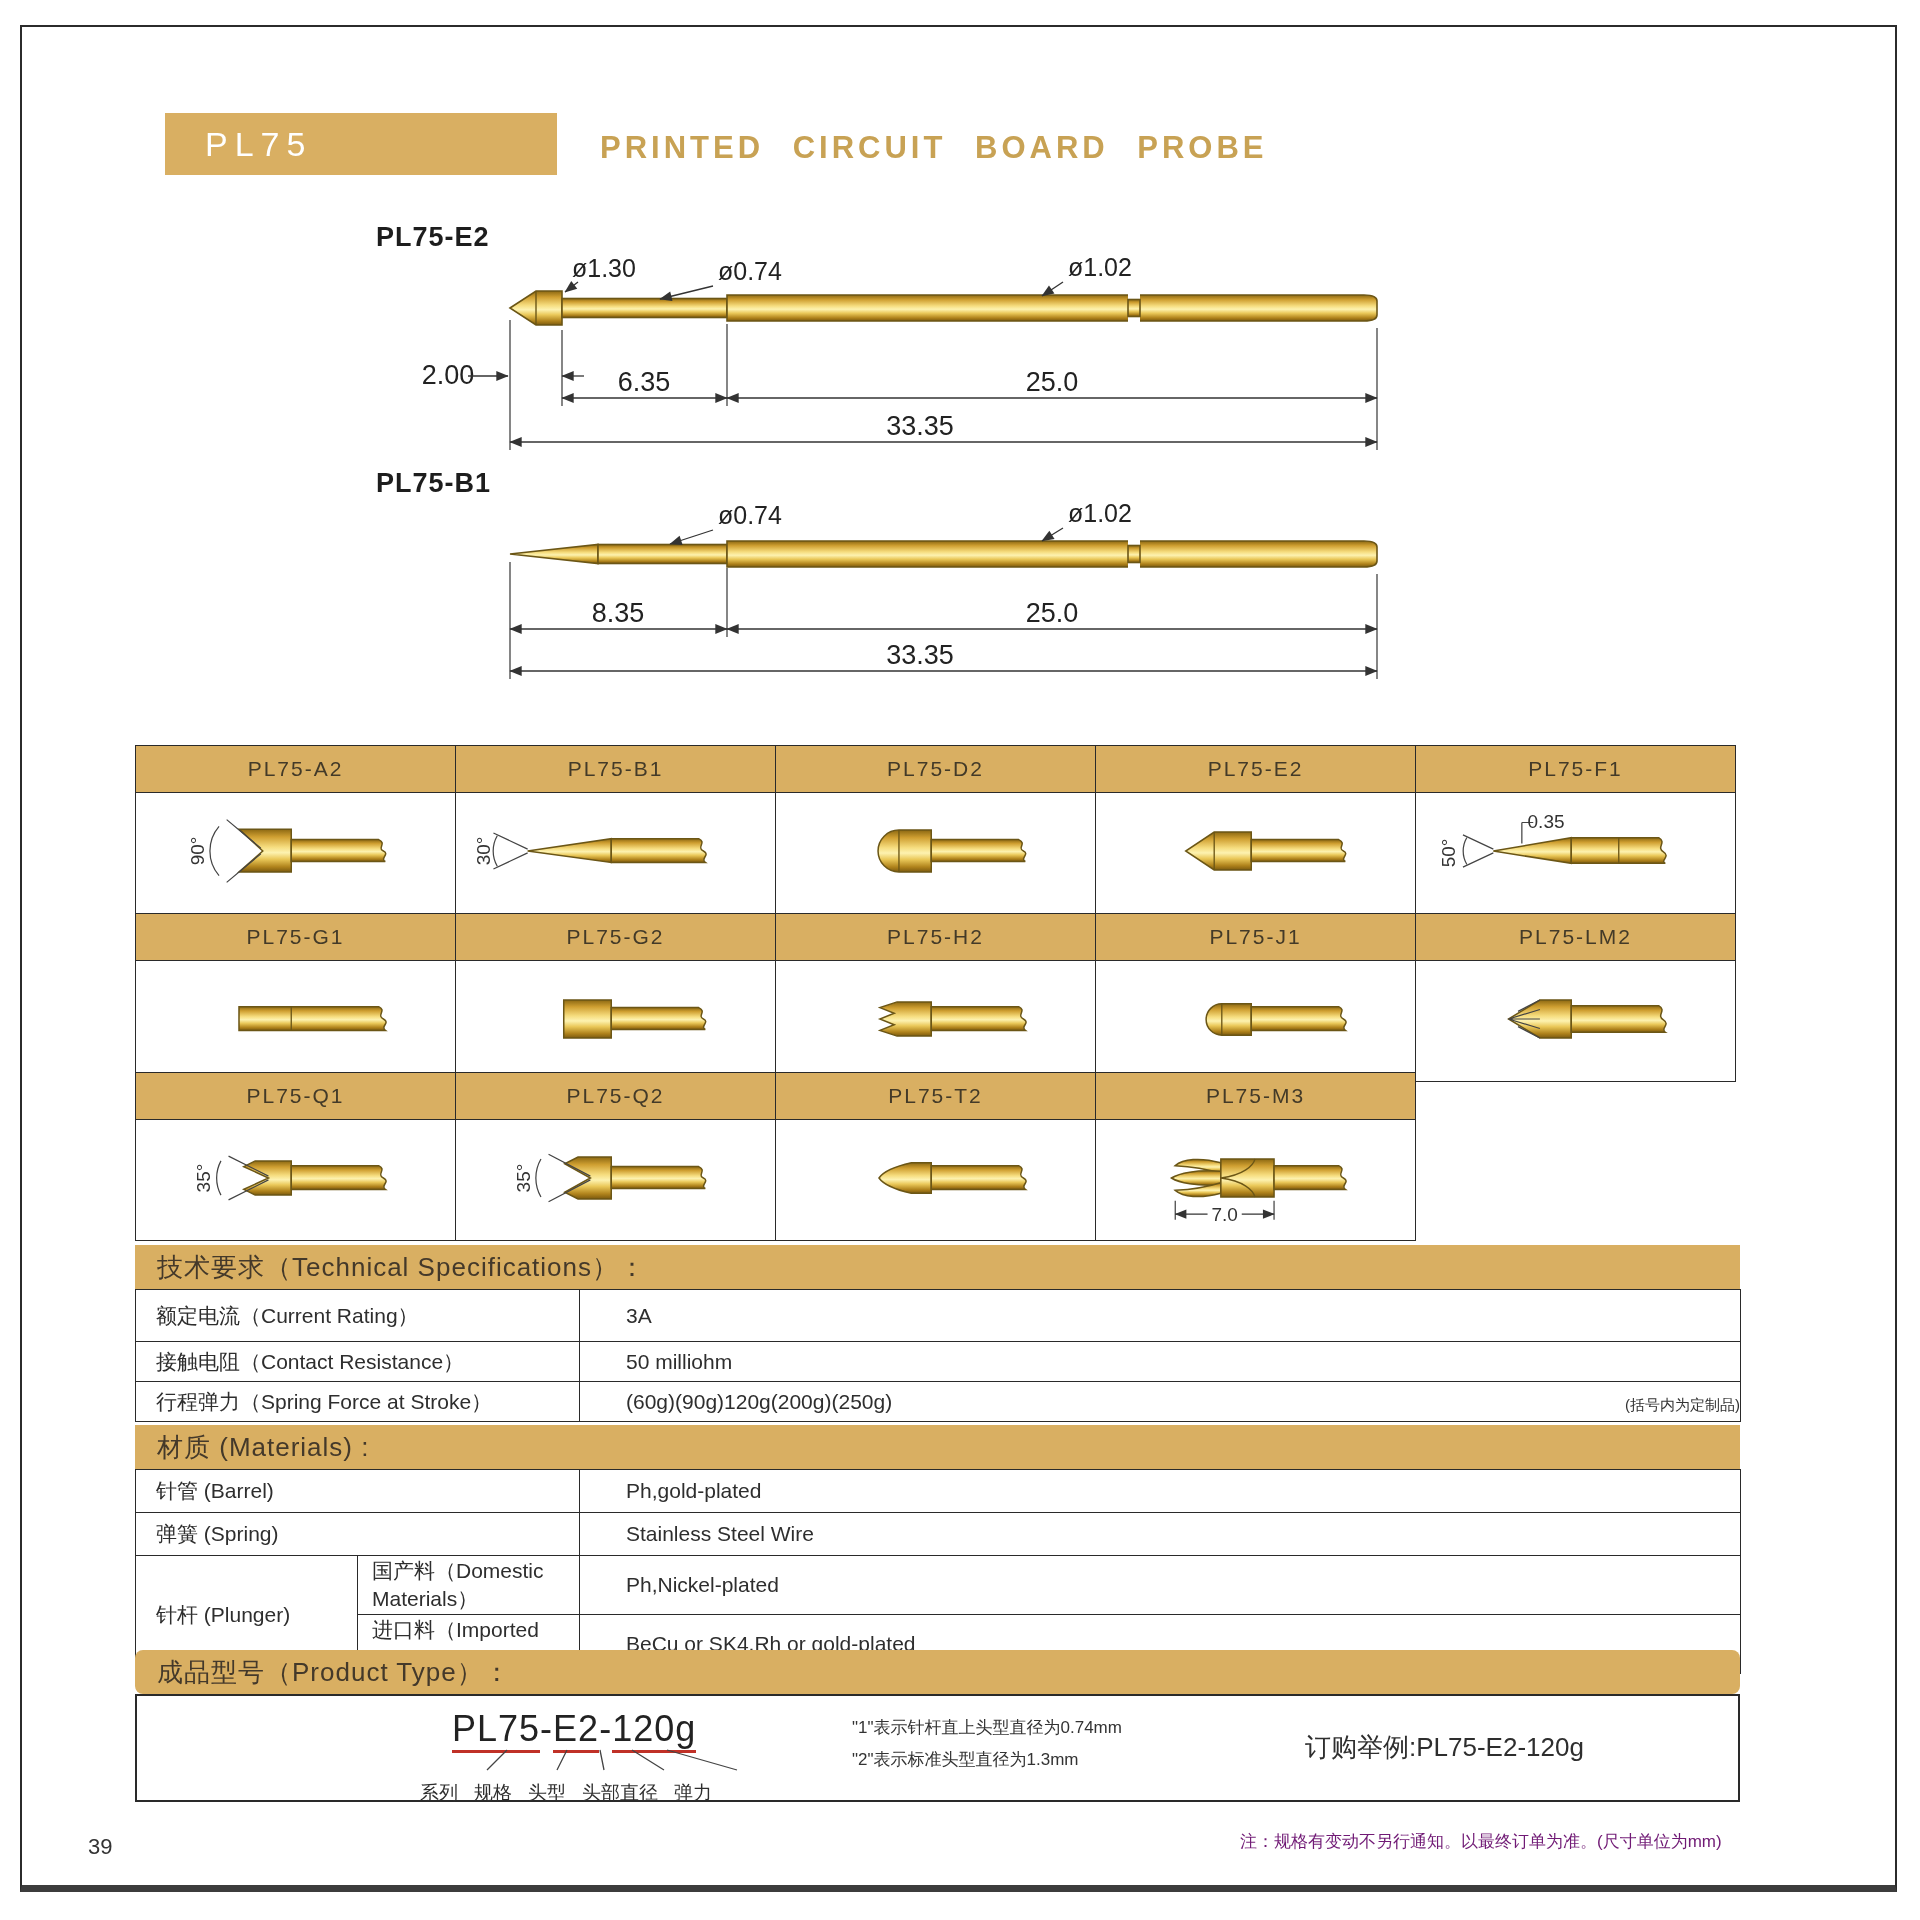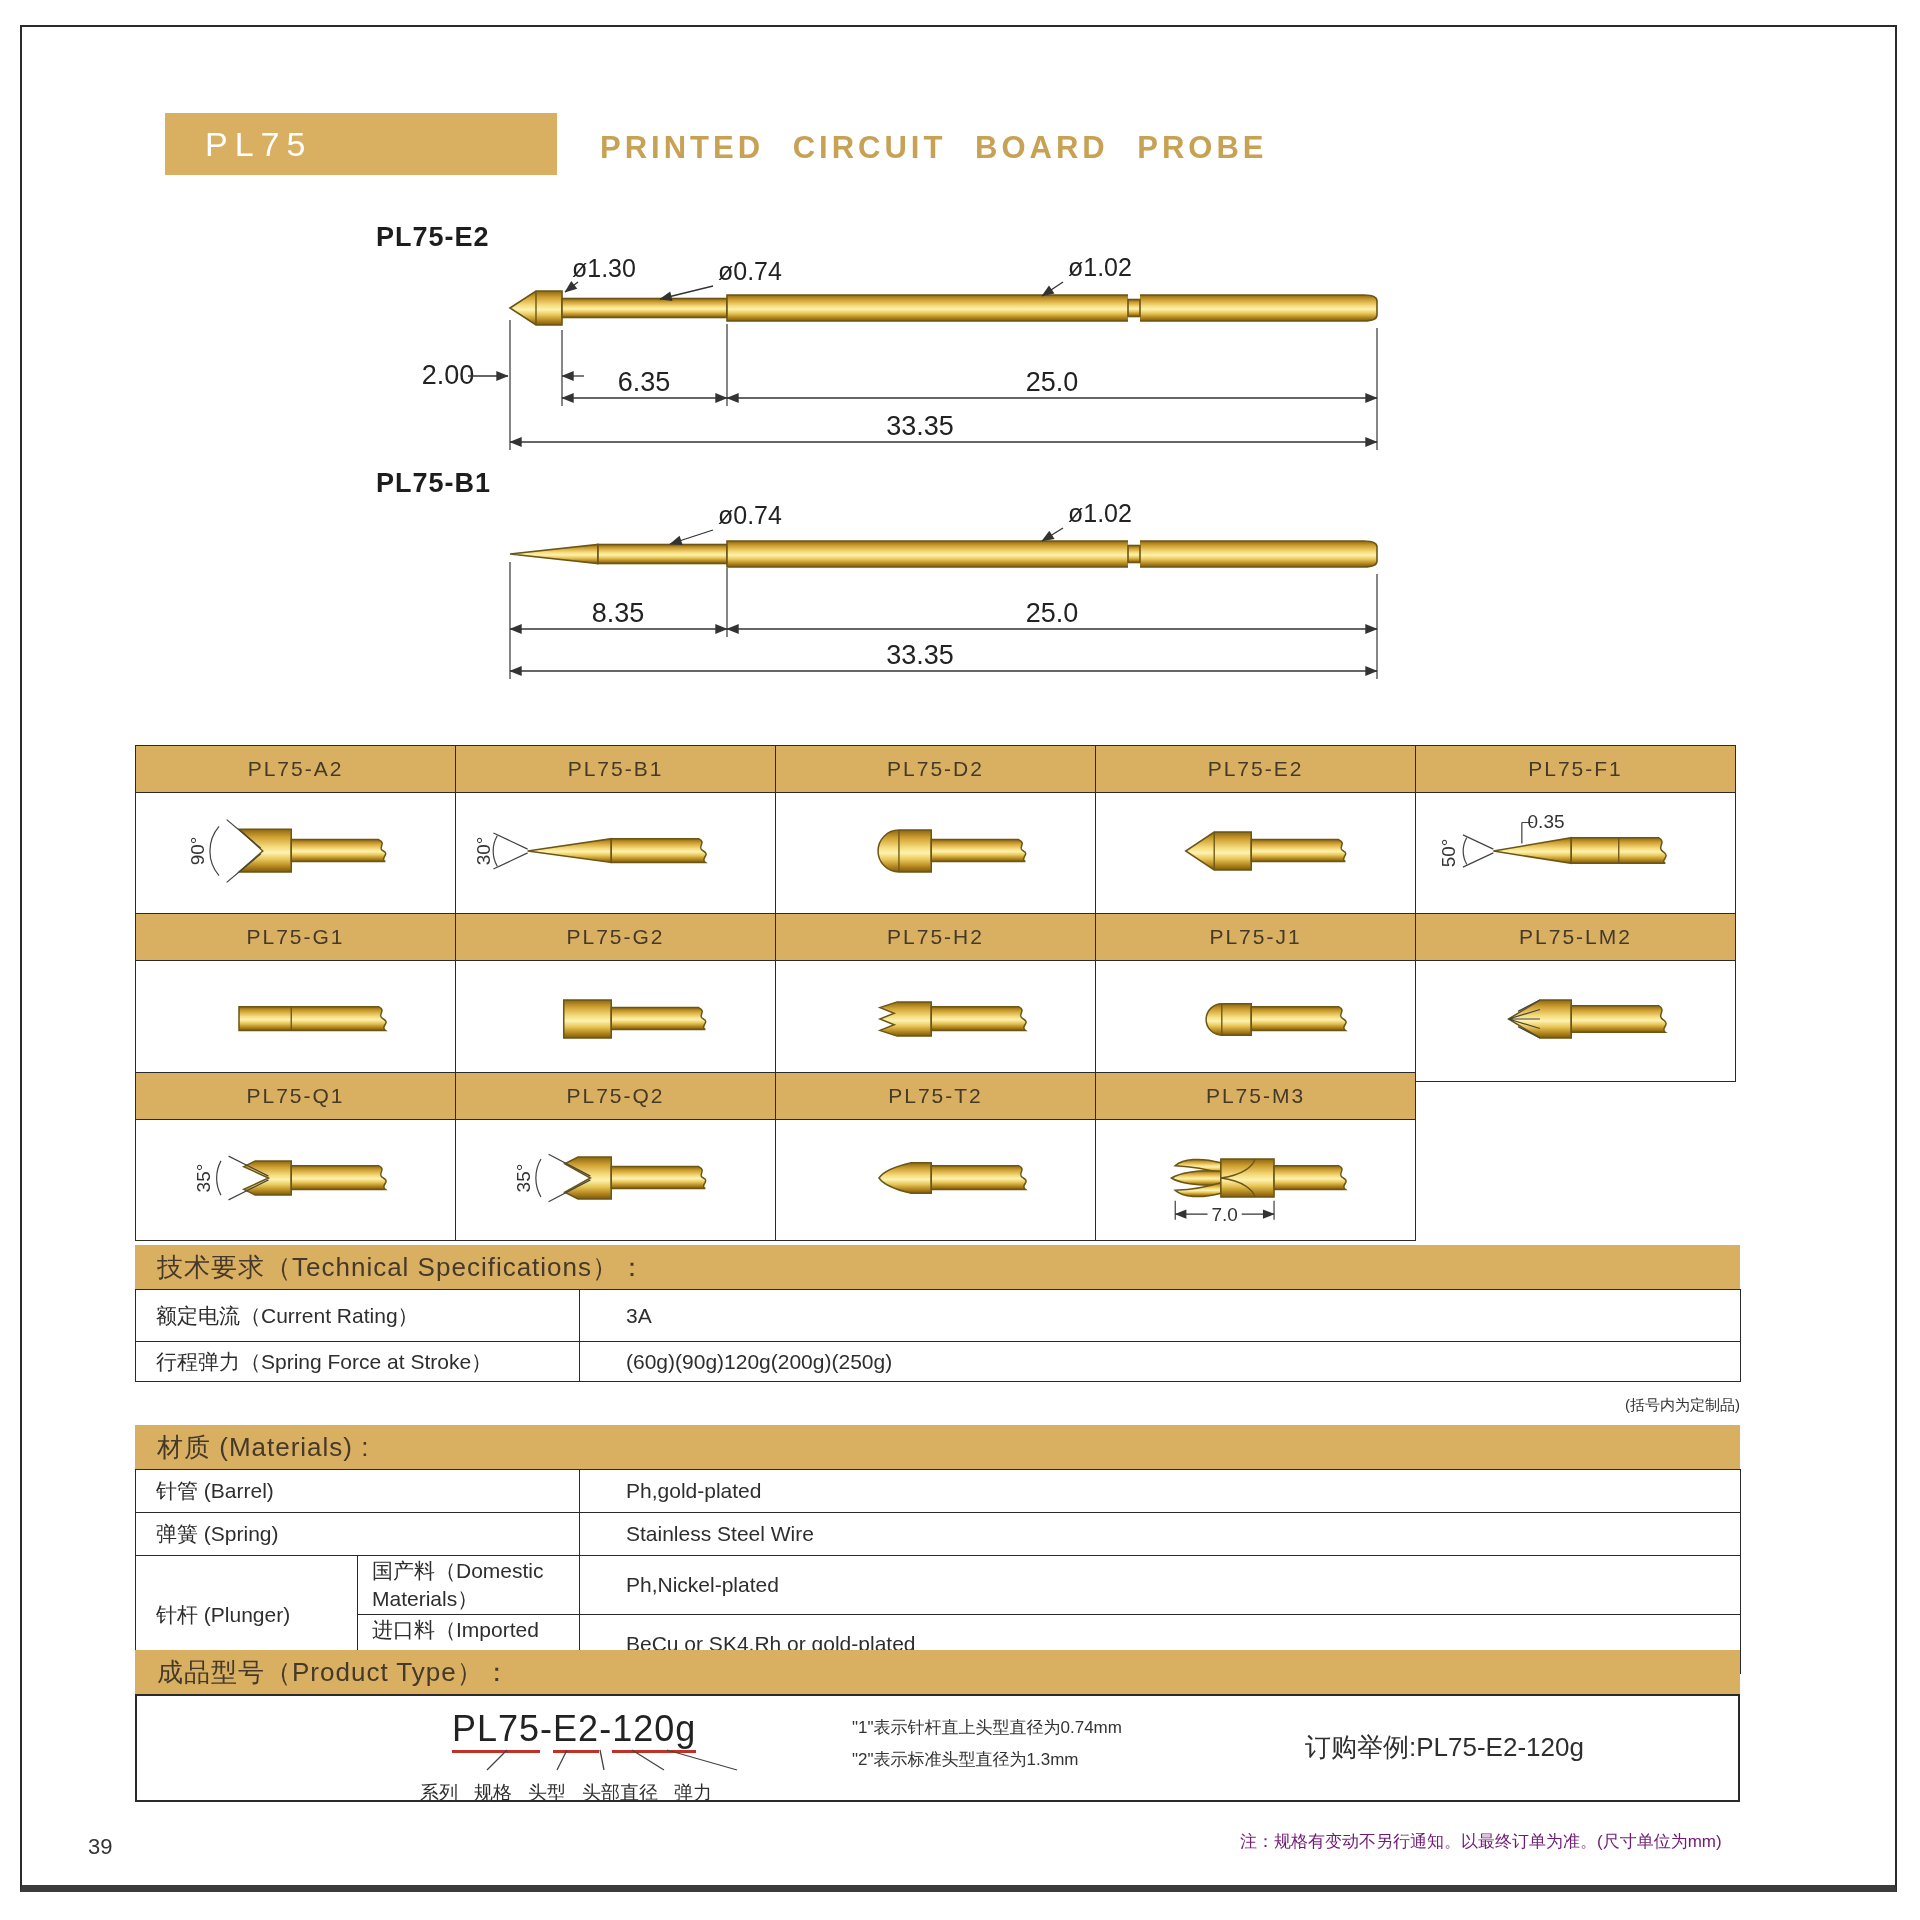--- a/index.html
+++ b/index.html
@@ -299,20 +299,24 @@
   <div class="band" style="top:1245px;">
     <span>技术要求（Technical Specifications）：</span>
   </div>
   <table class="spec" style="top:1289px;width:1605px;">
     <tbody>
         <tr style="height:52px;">
       <td class="lbl">额定电流（Current Rating）</td>
       <td class="val">3A</td>
     </tr>
     <tr style="height:40px;">
+      <td class="lbl">接触电阻（Contact Resistance）</td>
+      <td class="val">50 milliohm</td>
+    </tr>
+    <tr style="height:40px;">
       <td class="lbl">行程弹力（Spring Force at Stroke）</td>
       <td class="val">(60g)(90g)120g(200g)(250g)</td>
     </tr>
   </tbody>
     </table>
   <div class="spec-note">(括号内为定制品)</div>
 
   <div class="band" style="top:1425px;">
     <span>材质 (Materials) :</span>
   </div>
@@ -331,21 +335,21 @@
       <td class="sub">国产料（Domestic Materials）</td>
       <td class="val">Ph,Nickel-plated</td>
     </tr>
     <tr style="height:43px;">
       <td class="sub">进口料（Imported materials）</td>
       <td class="val">BeCu or SK4,Rh or gold-plated</td>
     </tr>
   </tbody>
     </table>
 
-  <div class="band" style="top:1650px;">
+  <div class="band" style="top:1650px;border-radius:8px;">
     <span>成品型号（Product Type）：</span>
   </div>
   <div class="pt-box">
     <div class="pt-model">
       <span class="u">PL75</span><span>-</span><span class="u">E2</span><span>-</span><span class="u">120g</span>
     </div>
     <svg style="position:absolute;left:295px;top:52px;" width="430" height="24" viewBox="0 0 430 24">
       <path class="thin" d="M55 22 L75 2 M125 22 L135 2 M172 22 L168 2 M232 22 L200 2 M305 22 L235 2"></path>
     </svg>
     <div class="pt-labels">

